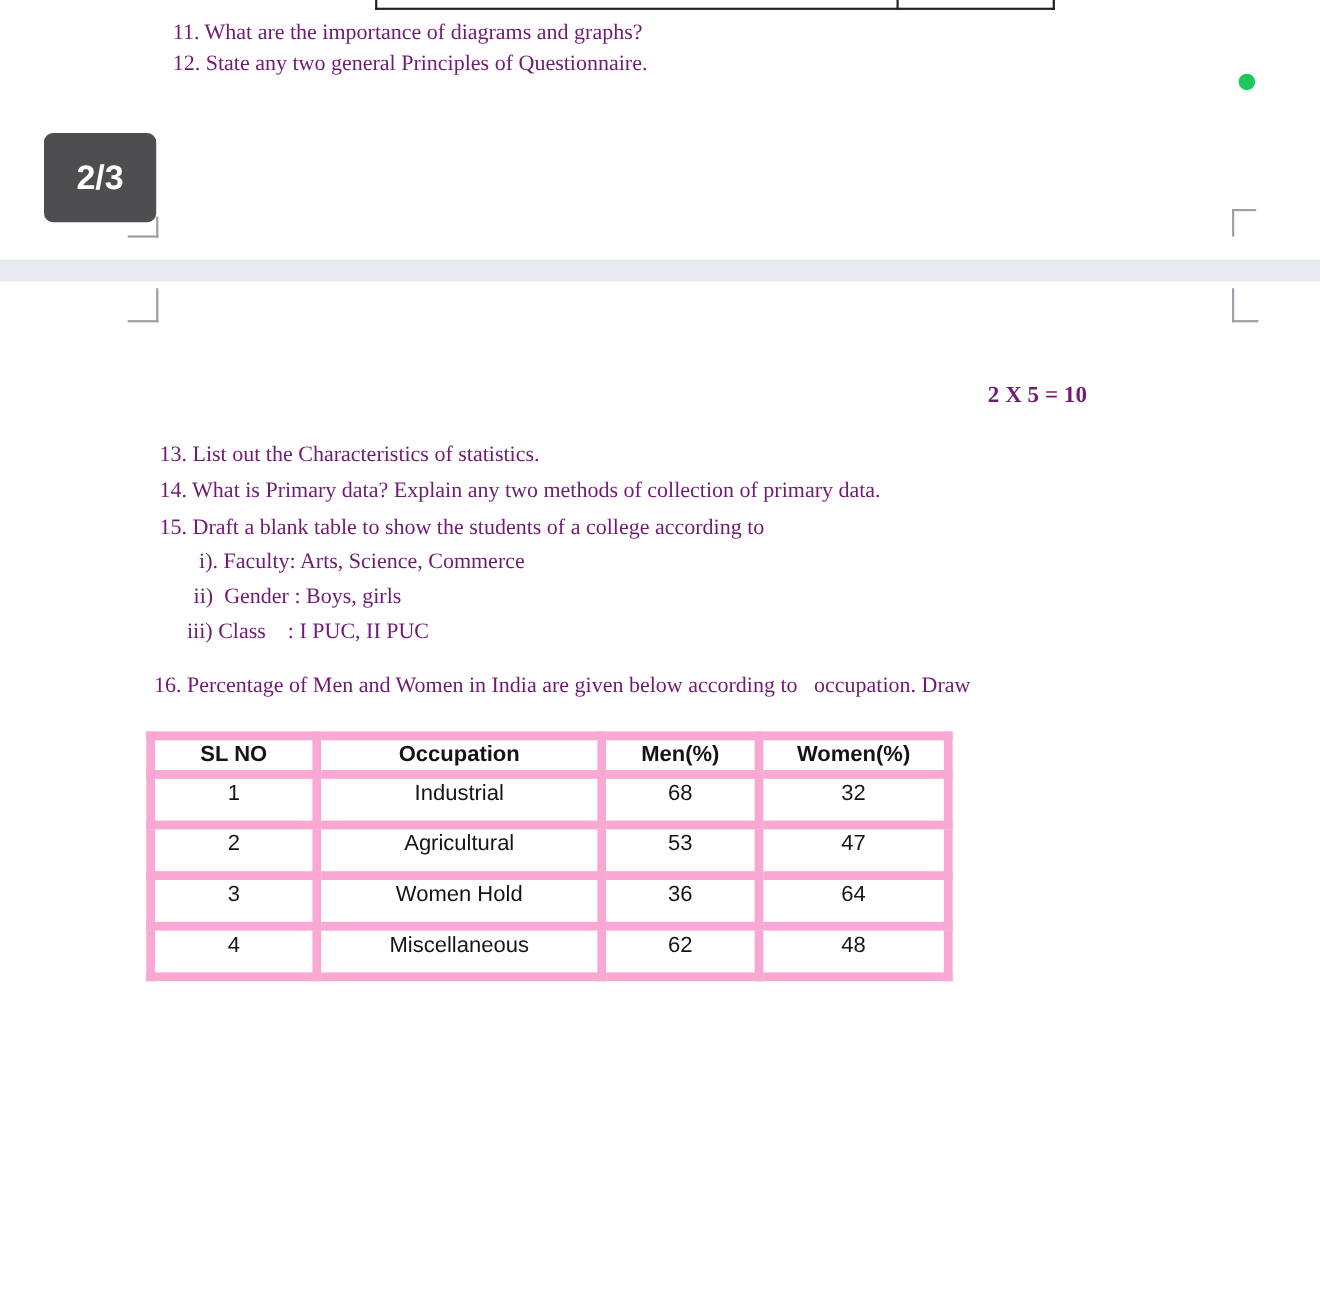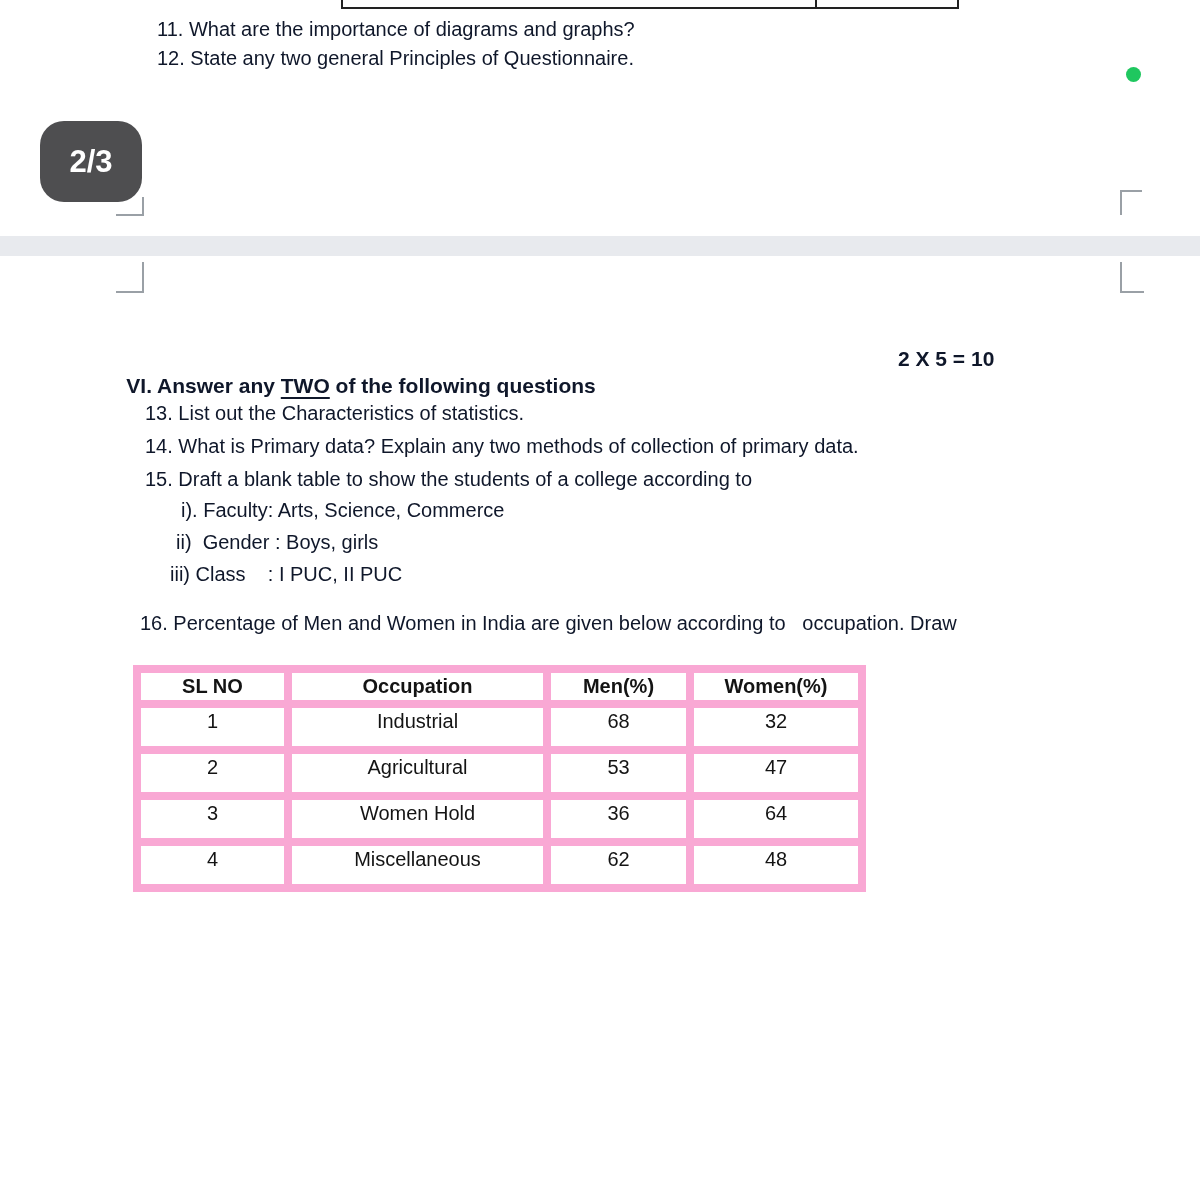--- a/index.html
+++ b/index.html
@@ -11,21 +11,22 @@
     background: #ffffff;
     overflow: hidden;
     font-family: "Liberation Sans", "DejaVu Sans", sans-serif;
     color: #141414;
   }
   .t {
     position: absolute;
     font-size: 20px;
     line-height: 1.3;
     white-space: pre;
-    color: #0f172a;
+    color: #701a75;
+    font-family: Liberation Serif, serif;
   }
   .u { text-decoration: underline; text-underline-offset: 4px; text-decoration-thickness: 2px; }
 
   
   .table-remnant {
     position: absolute;
     left: 341px; top: 0; width: 618px; height: 9px;
     border-bottom: 2px solid #222;
   }
   .table-remnant .tick {
@@ -34,21 +35,21 @@
   .tick.t1 { left: 0; }
   .tick.t2 { left: 474px; }
   .tick.t3 { right: 0; }
 
   
   .page-badge {
     position: absolute;
     left: 40px; top: 121px;
     width: 102px; height: 81px;
     background: #4e4e50;
-    border-radius: 24px;
+    border-radius: 8px;
     color: #ffffff;
     font-size: 31px;
     font-weight: bold;
     display: flex; align-items: center; justify-content: center;
   }
 
   .green-dot {
     position: absolute;
     left: 1126px; top: 67px;
     width: 15px; height: 15px;
@@ -126,23 +127,20 @@
 
   <div class="corner-mark mark-a"></div>
   <div class="corner-mark mark-b"></div>
 
   <div class="page-separator"></div>
 
   <div class="corner-mark mark-c"></div>
   <div class="corner-mark mark-d"></div>
 
 
-  <div class="t instruction">
-    <span>VI. Answer any </span><span class="u">TWO</span><span> of the following questions</span>
-  </div>
   <div class="t marks-label">2 X 5 = 10</div>
 
   <div class="t" style="left:145px; top:400px;">13. List out the Characteristics of statistics.</div>
   <div class="t" style="left:145px; top:433px;">14. What is Primary data? Explain any two methods of collection of primary data.</div>
   <div class="t" style="left:145px; top:466px;text-align:right;">15. Draft a blank table to show the students of a college according to</div>
   <div class="t" style="left:181px; top:497px;">i). Faculty: Arts, Science, Commerce</div>
   <div class="t" style="left:176px; top:529px;">ii)  Gender : Boys, girls</div>
   <div class="t" style="left:170px; top:561px;">iii) Class    : I PUC, II PUC</div>
   <div class="t" style="left:140px; top:610px;">16. Percentage of Men and Women in India are given below according to   occupation. Draw</div>
 

